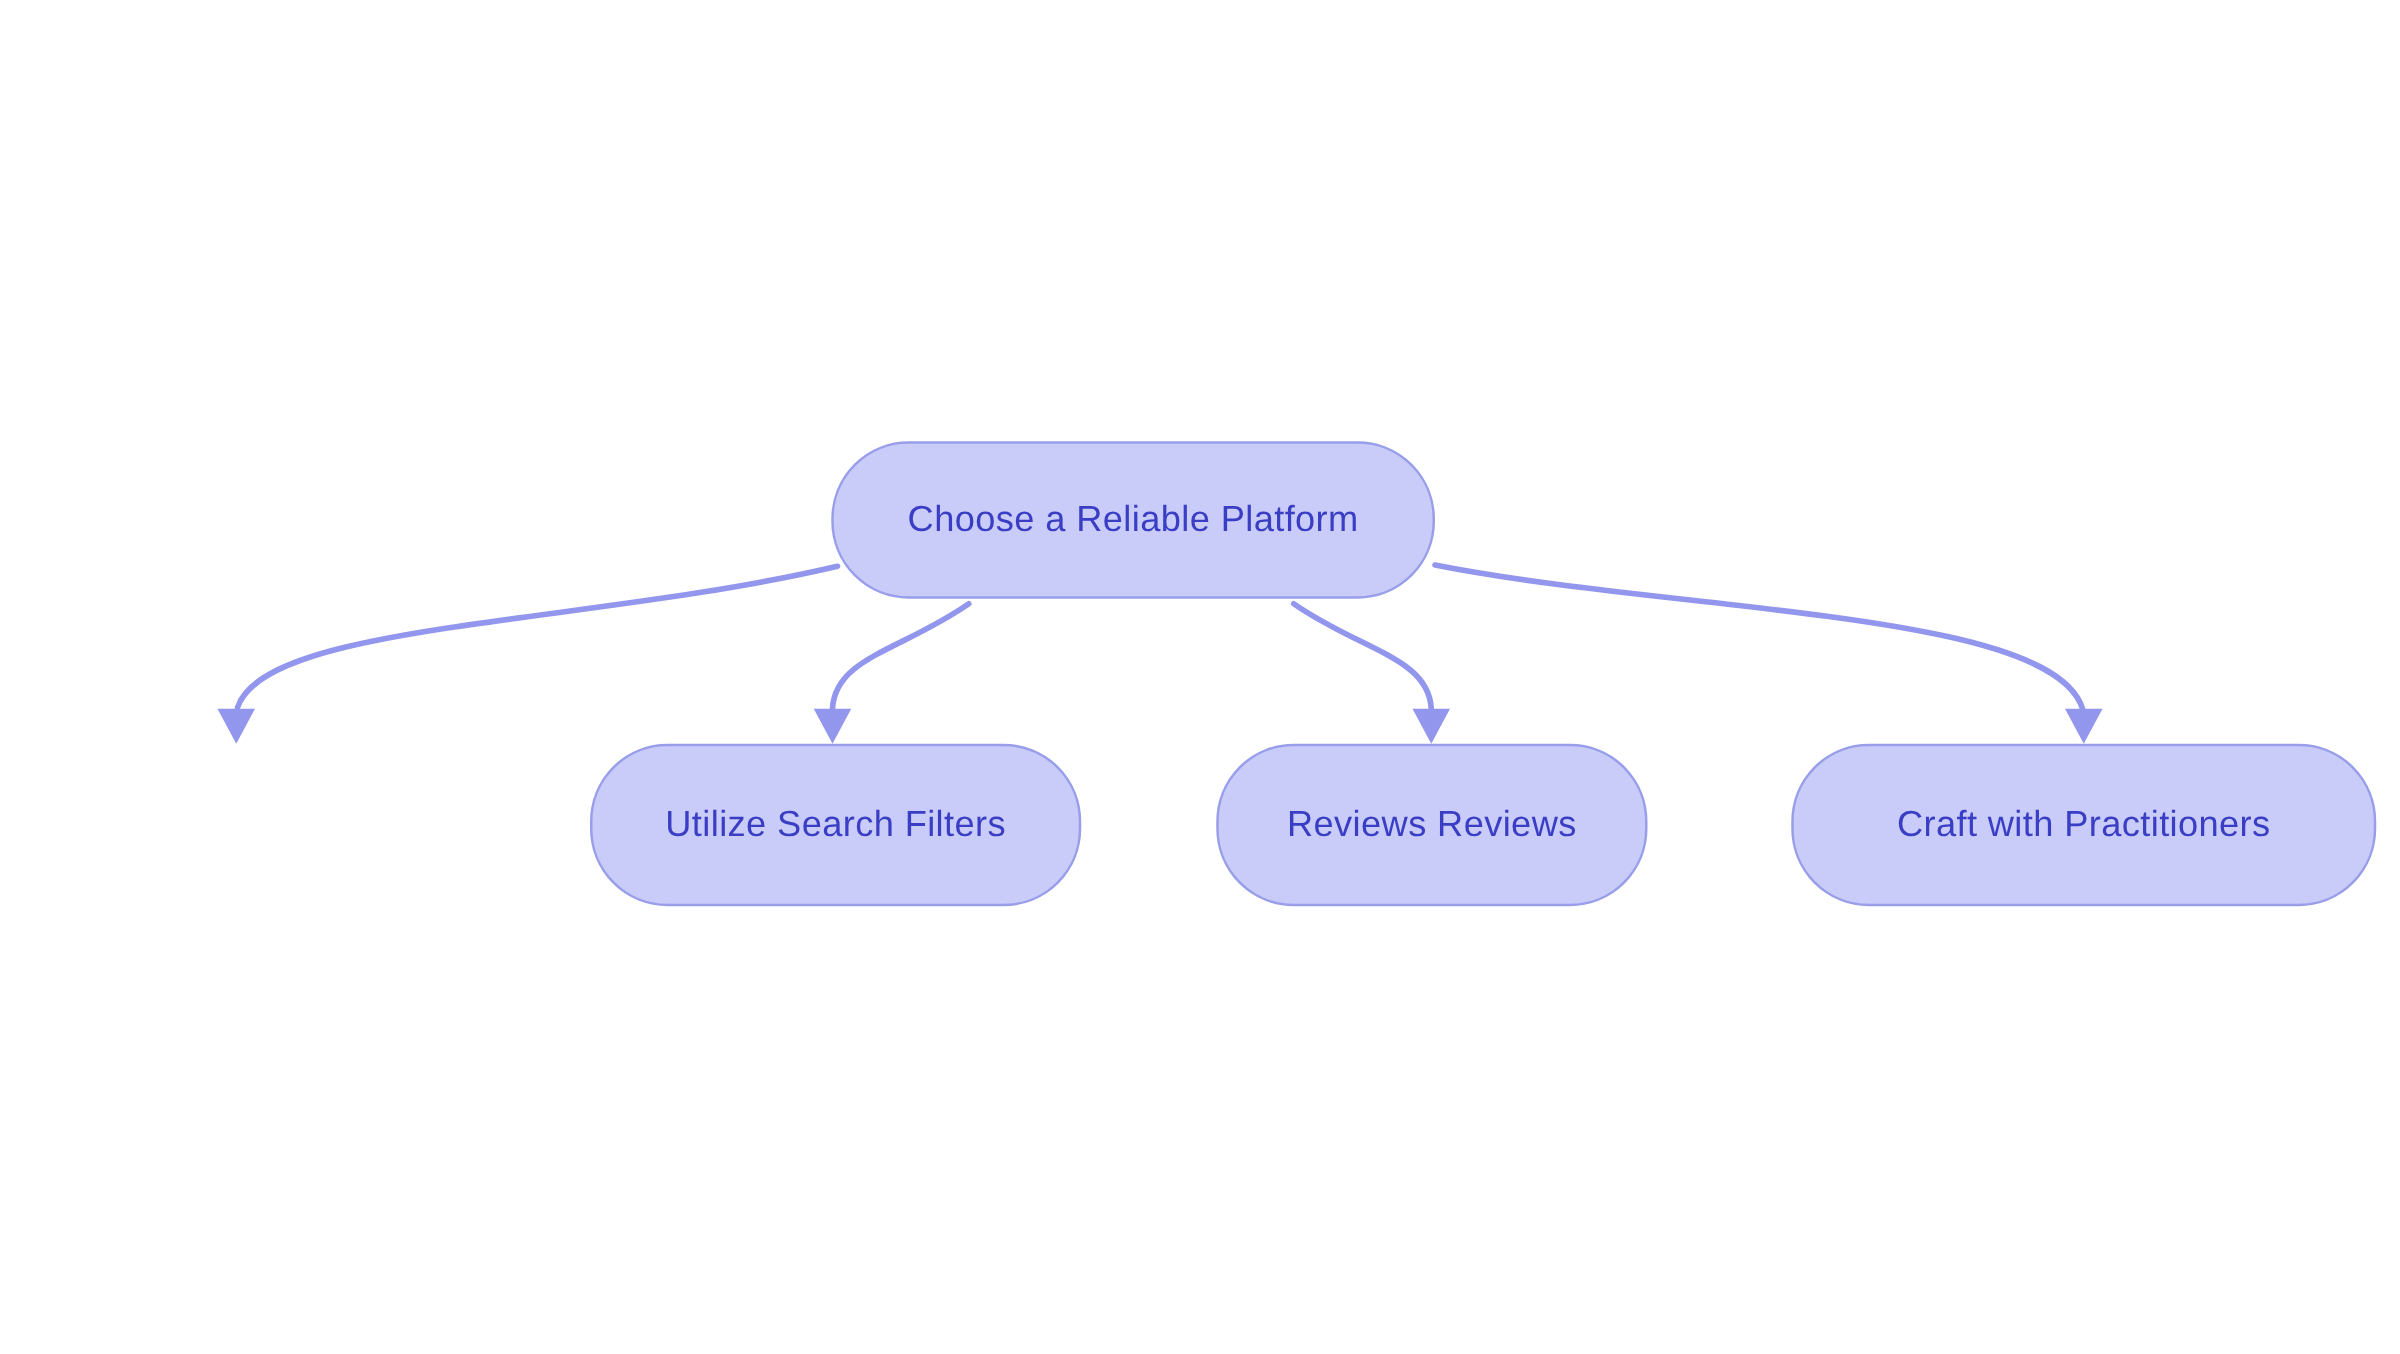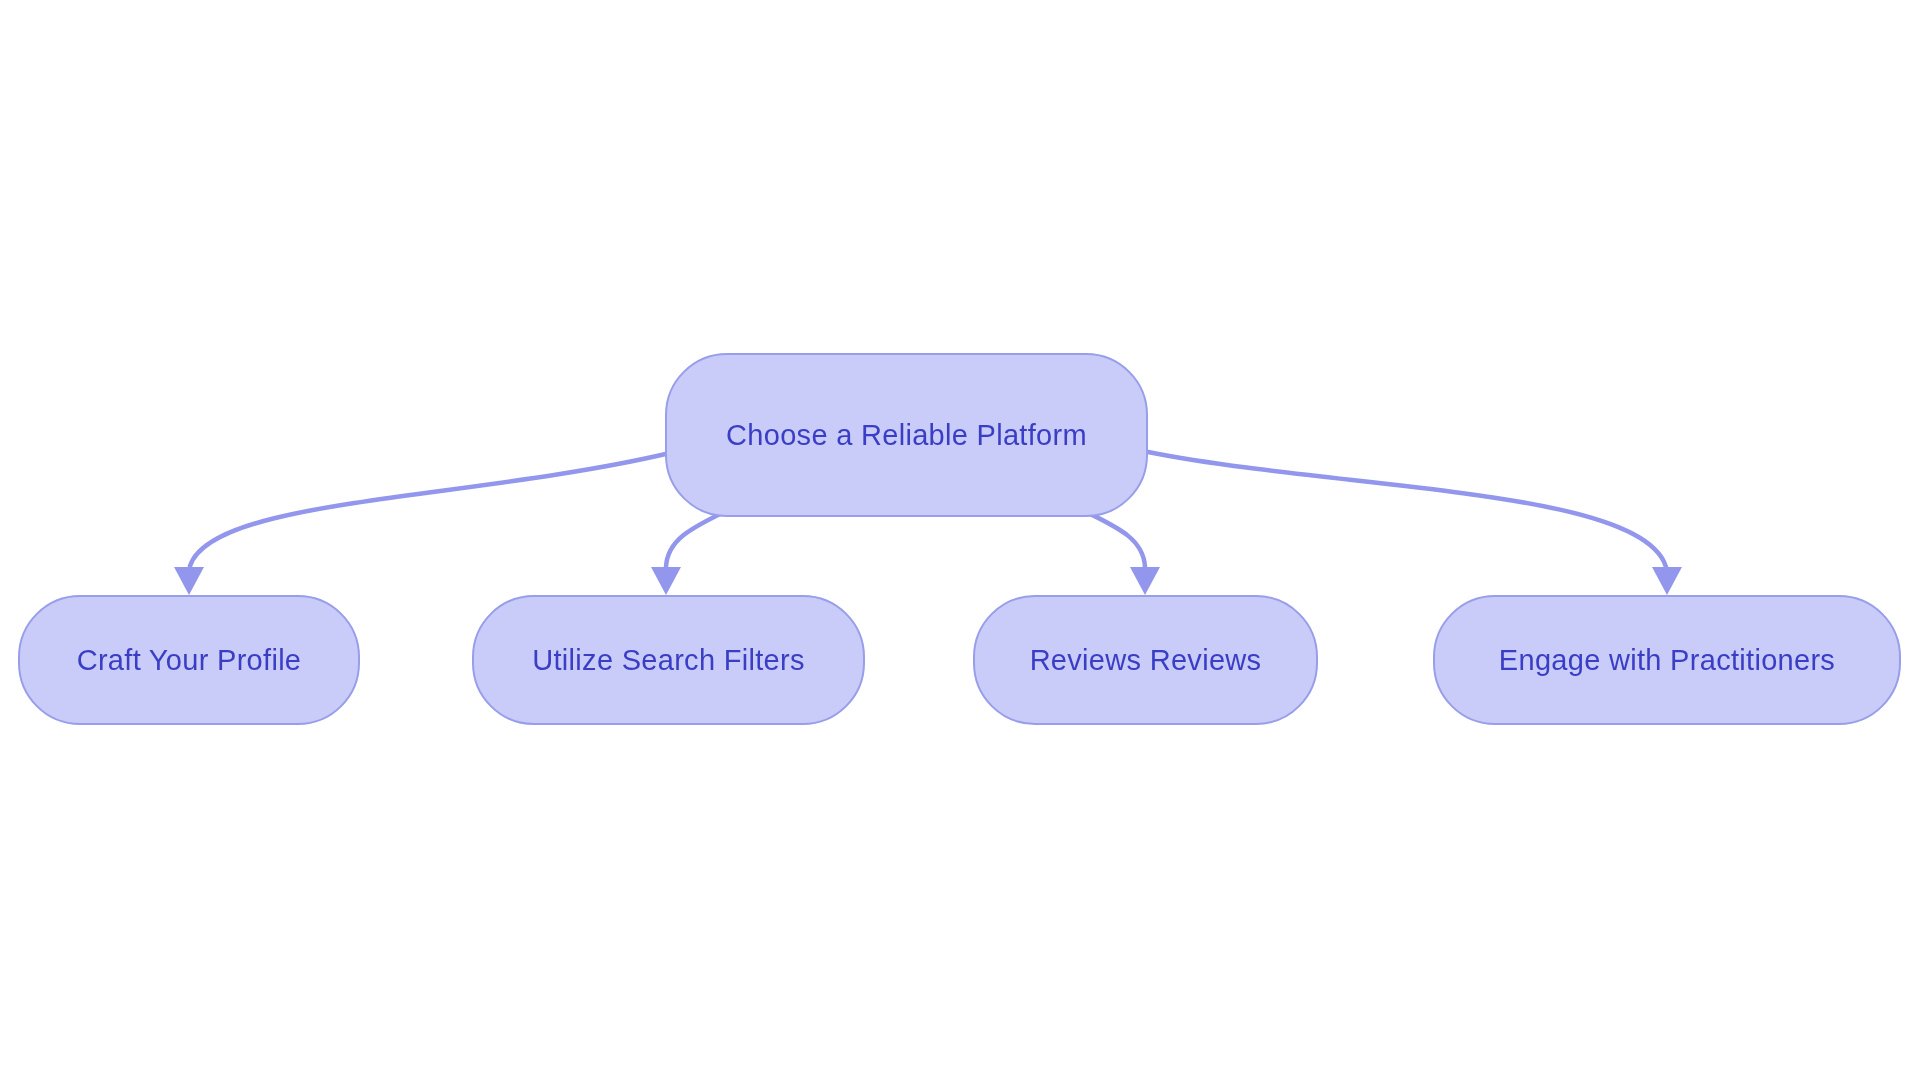--- a/index.html
+++ b/index.html
@@ -46,21 +46,21 @@
     justify-content: center;
     text-align: center;
   }
   .node-label {
     color: var(--text, #3a3ec5);
     font-size: 29px;
     letter-spacing: 0.3px;
     white-space: nowrap;
   }
   
-  .node-root   { left: 665px;  top: 353px; width: 483px; height: 164px; }
+  .node-root   { left: 665px;  top: 353px; width: 483px; height: 126px; }
   .node-c1     { left: 18px;   top: 595px; width: 342px; height: 130px; }
   .node-c2     { left: 472px;  top: 595px; width: 393px; height: 130px; }
   .node-c3     { left: 973px;  top: 595px; width: 345px; height: 130px; }
   .node-c4     { left: 1433px; top: 595px; width: 468px; height: 130px; }
 </style>
 </head>
 <body>
 
 <div class="canvas">
 
@@ -76,29 +76,26 @@
     <polygon points="1130,567 1160,567 1145,595"></polygon>
 
     <path d="M 1148 452 C 1340 490, 1642 488, 1666 567"></path>
     <polygon points="1652,567 1682,567 1667,595"></polygon>
   </svg>
 
   <div class="node node-root">
     <span class="node-label">Choose a Reliable Platform</span>
   </div>
 
-  <div class="node node-c1">
-    <span class="node-label">Craft Your Profile</span>
-  </div>
 
   <div class="node node-c2">
     <span class="node-label">Utilize Search Filters</span>
   </div>
 
   <div class="node node-c3">
     <span class="node-label">Reviews Reviews</span>
   </div>
 
   <div class="node node-c4">
-    <span class="node-label">Engage with Practitioners</span>
+    <span class="node-label">Craft with Practitioners</span>
   </div>
 
 </div>
 
 </body></html>

